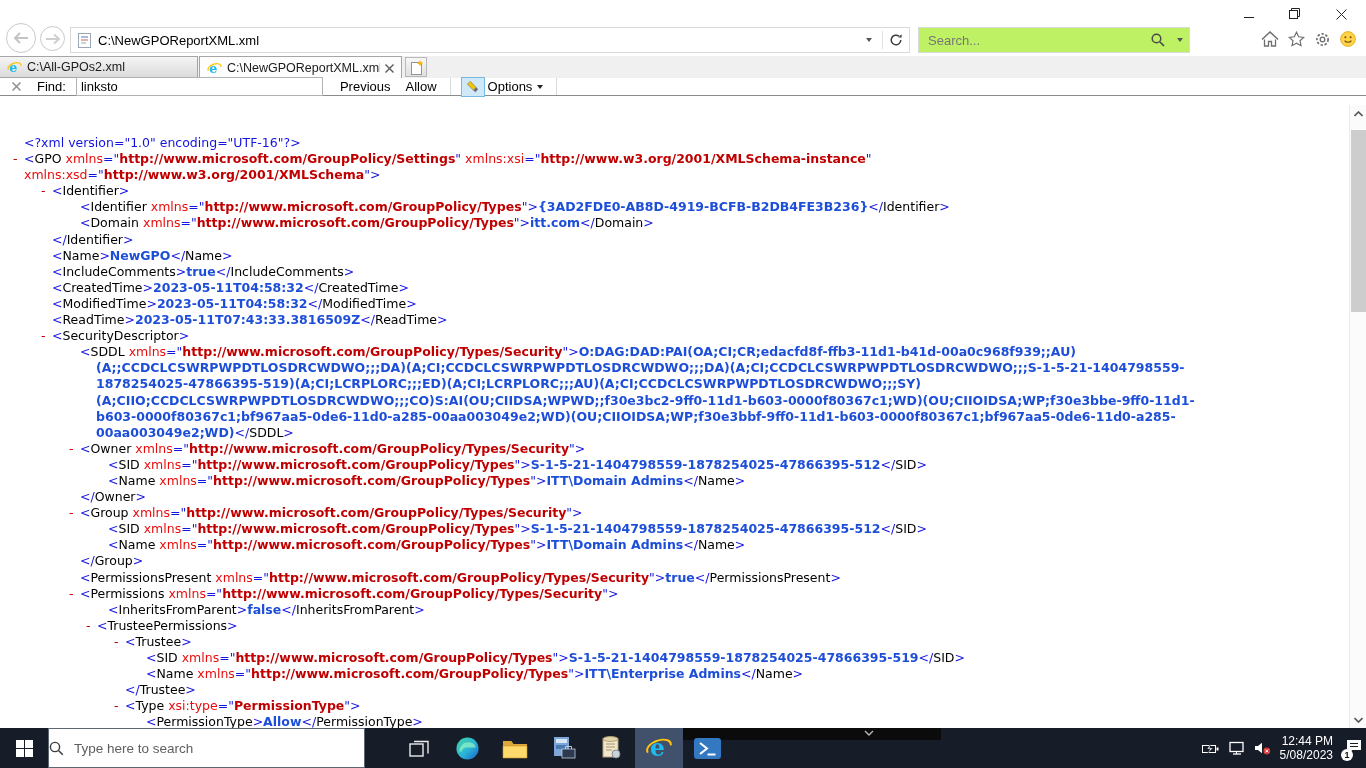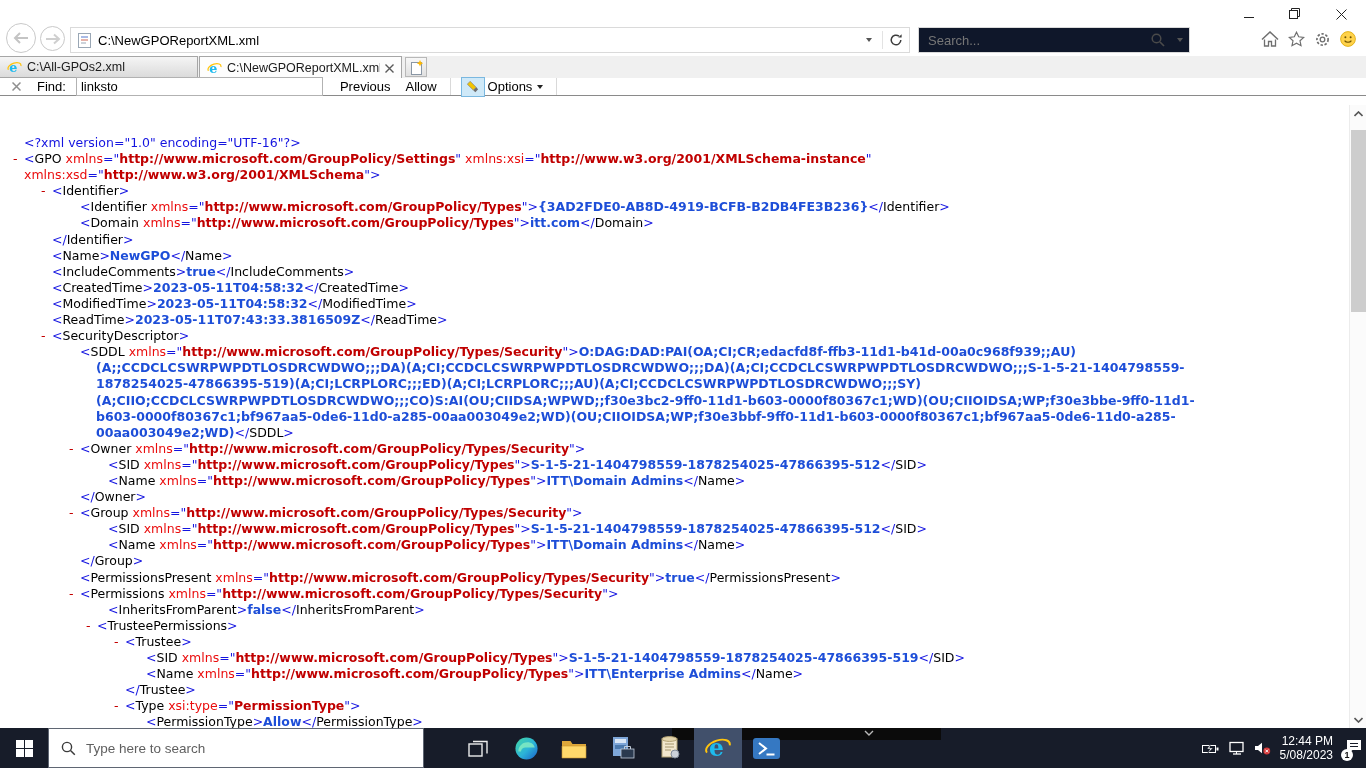--- a/index.html
+++ b/index.html
@@ -10,21 +10,21 @@
   .wbtn{width:46px;height:28px;display:flex;align-items:center;justify-content:center;background:#fff}
   
   .navbar{position:absolute;left:0;top:26px;width:1366px;height:30px;background:#fff}
   .circle{position:absolute;border-radius:50%;border:1px solid #c9c9c9;background:#fff;display:flex;align-items:center;justify-content:center}
   .backc{left:6px;top:-3px;width:30px;height:30px}
   .fwdc{left:40px;top:0;width:25px;height:25px}
   .addr{position:absolute;left:70px;top:1px;width:840px;height:26px;border:1px solid #dadada;background:#fff;display:flex;align-items:center}
   .addrtext{font-size:13px;color:#000;margin-left:7px;flex:1;white-space:nowrap;overflow:hidden}
   .vdiv{width:1px;height:18px;background:#e3e3e3}
   .boxbtn{width:26px;height:24px;display:flex;align-items:center;justify-content:center}
-  .searchbox{position:absolute;left:918px;top:1px;width:272px;height:26px;border:1px solid #dadada;background:#0f172a;display:flex;align-items:center}
+  .searchbox{position:absolute;left:918px;top:1px;width:272px;height:26px;border:1px solid #dadada;background:#bef264;display:flex;align-items:center}
   .searchph{font-size:13px;color:#767676;margin-left:9px;flex:1}
   .navicons{position:absolute;right:10px;top:3px;height:24px;display:flex;align-items:center;gap:9px}
   .caret{width:0;height:0;border-left:3.5px solid transparent;border-right:3.5px solid transparent;border-top:4px solid #555}
   
   .tabband{position:absolute;left:0;top:56px;width:1366px;height:22px;background:#f0f0f0}
   .tab{position:absolute;top:0;height:22px;display:flex;align-items:center;font-size:12.5px;color:#1b1b1b;padding:0 7px;gap:5px;white-space:nowrap}
   .tab-inactive{left:0;width:198px;background:linear-gradient(#f5f5f5,#dbdbdb);border:1px solid #a6a6a6;border-left:none}
   .tab-active{left:199px;width:203px;background:#fdfdfd;border:1px solid #a6a6a6;border-bottom:none;height:23px;z-index:2}
   .tablabel{flex:1;overflow:hidden}
   .newtab{position:absolute;left:405px;top:1px;width:22px;height:20px;background:linear-gradient(#f7f7f7,#e0e0e0);border:1px solid #b8b8b8;display:flex;align-items:center;justify-content:center}
@@ -46,21 +46,21 @@
   .xn{color:#000}
   .dash{display:inline-block;width:11px;margin-left:-11px;color:#c40000}
   .vscroll{position:absolute;right:0;top:0;width:17px;height:623px;background:#fbfbfb;border-left:1px solid #ececec}
   .varrow{position:absolute;left:0;width:17px;height:17px;display:flex;align-items:center;justify-content:center}
   .vthumb{position:absolute;left:1px;top:25px;width:15px;height:182px;background:#cdcdcd}
   
   .taskbar{position:absolute;left:0;top:728px;width:1366px;height:40px;background:#171c29}
   .tbflex{position:absolute;left:0;top:0;height:40px;display:flex;align-items:center}
   .ticon{width:48px;height:40px;display:flex;align-items:center;justify-content:center;position:relative;z-index:2}
   .ticon-active{background:#41506b}
-  .tsearch{width:376px;height:40px;background:#fff;border:1px solid #5f6673;display:flex;align-items:center;gap:10px;padding-left:12px}
+  .tsearch{width:317px;height:40px;background:#fff;border:1px solid #5f6673;display:flex;align-items:center;gap:10px;}
   .tsearchtext{font-size:13.5px;color:#5f5f5f}
   .constrip{position:absolute;left:672px;top:0;width:269px;height:12px;background:#0b0b0b;z-index:1}
   .tray{position:absolute;right:0;top:0;height:40px;display:flex;align-items:center;gap:9px;padding-right:4px;z-index:2}
   .clock{color:#fff;font-size:12px;text-align:right;line-height:14px;cursor:default}
   .badge{position:absolute;left:-5px;bottom:-3px;width:12px;height:12px;border-radius:50%;background:#fff;color:#111;font-size:9px;display:flex;align-items:center;justify-content:center;font-weight:bold}
 </style>
 </head>
 <body>
 
 <div class="titlebar">

